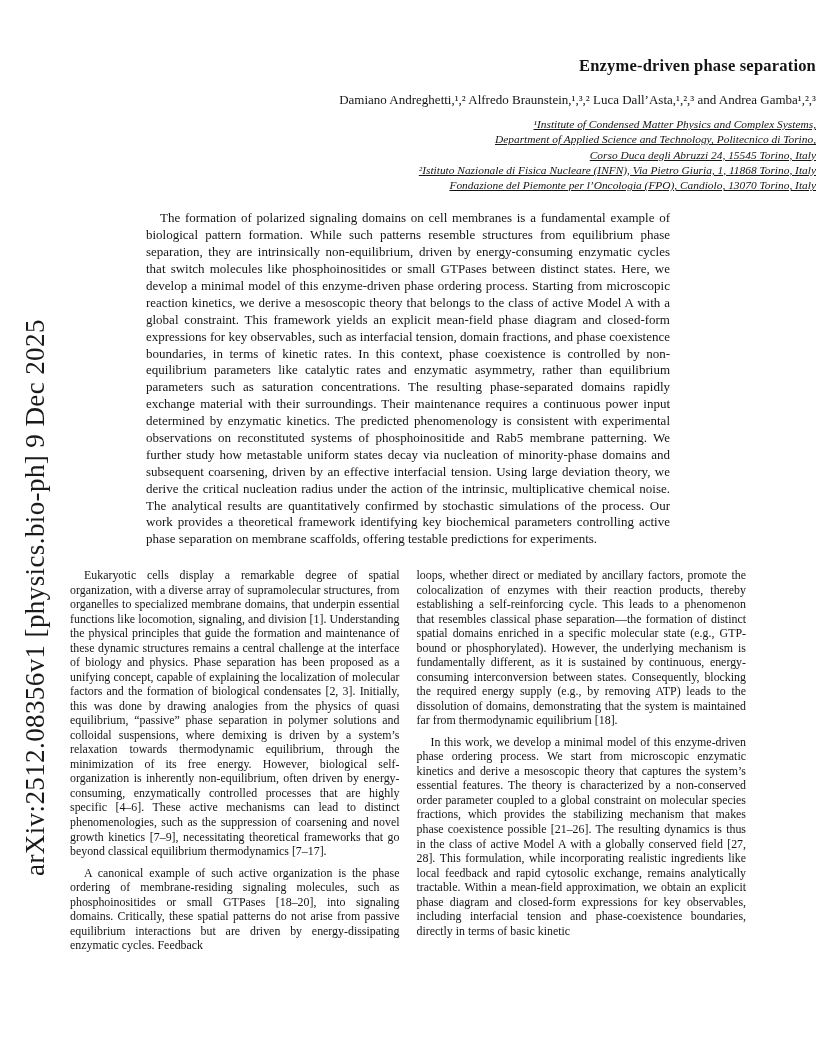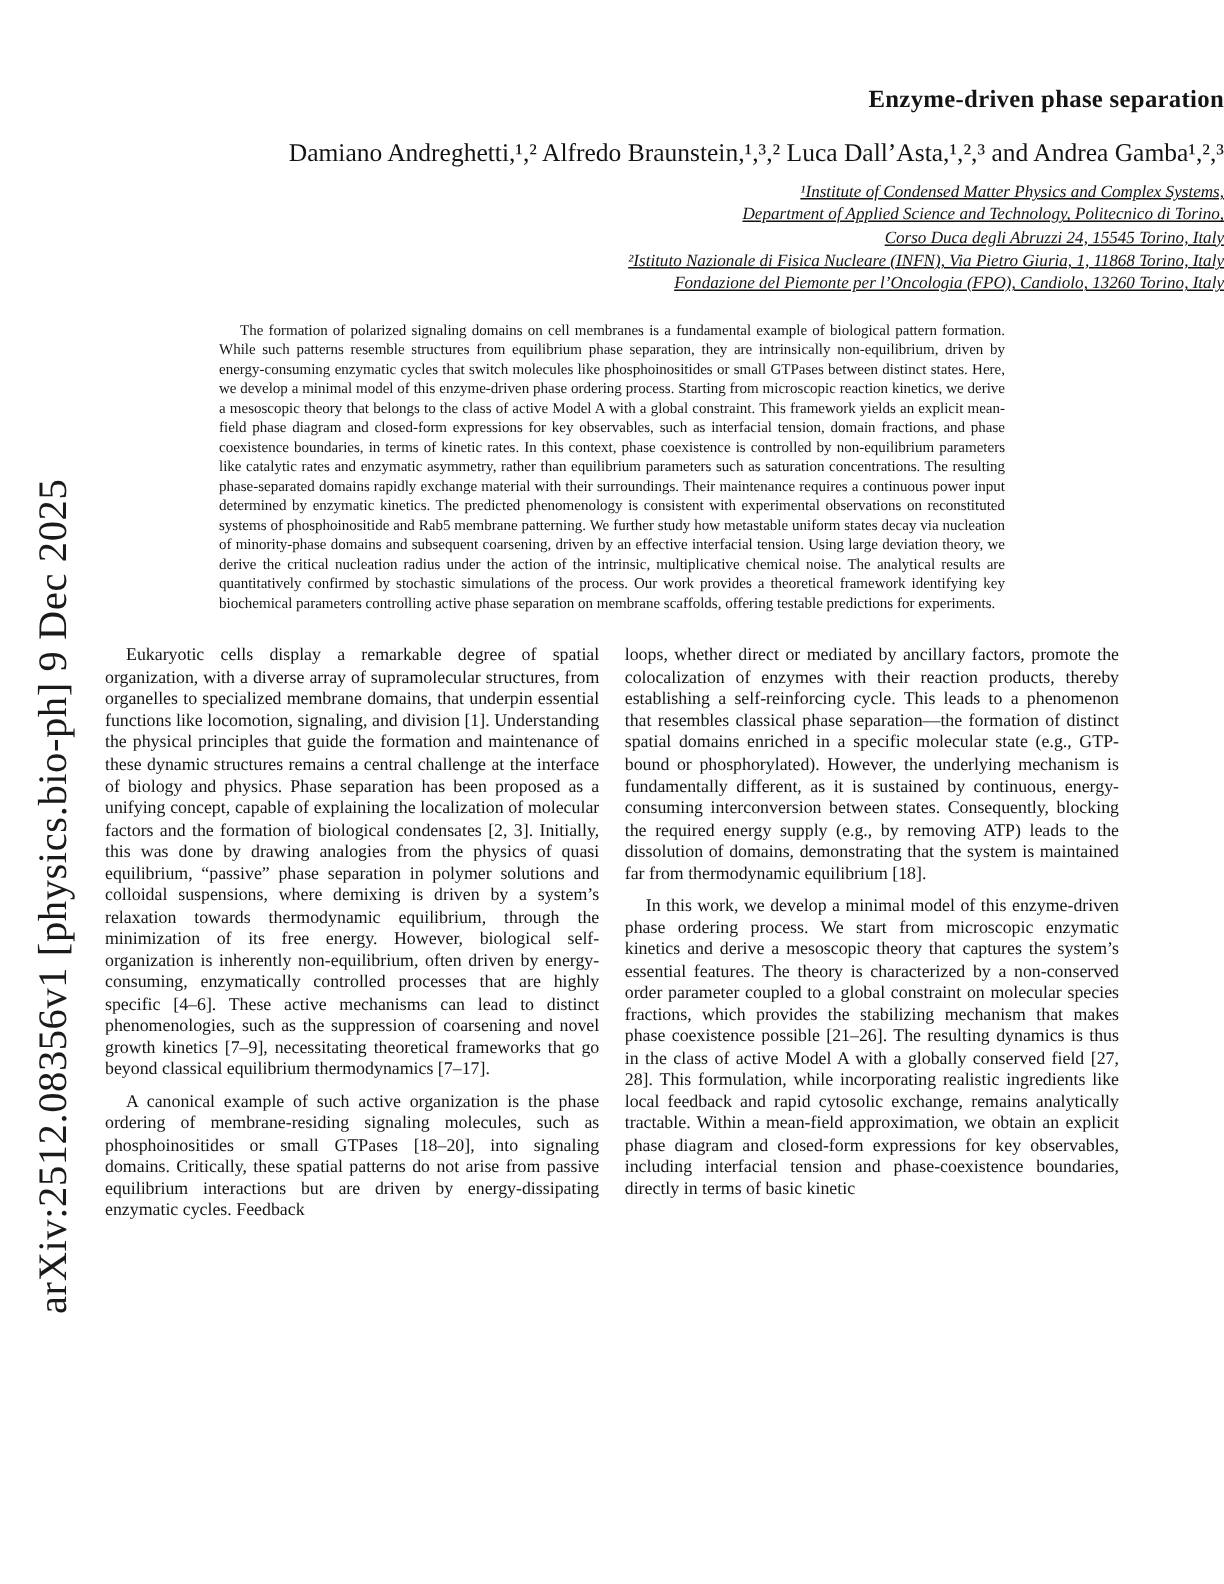--- a/index.html
+++ b/index.html
@@ -33,33 +33,33 @@
     text-align: right;
     padding-top: 56px;
   }
   .title {
     font-size: 16.5px;
     font-weight: bold;
     margin: 0 0 16px 0;
     letter-spacing: 0.2px;
   }
   .authors {
-    font-size: 17px;
+    font-size: 13px;
     margin: 0 0 9px 16px;
   }
   .affiliations {
     font-style: italic;
     font-size: 11.4px;
     line-height: 1.34;
     text-decoration: underline;
   }
   .abstract {
     margin: 17px 146px 0 146px;
     text-align: justify;
-    font-size: 10px;
+    font-size: 13px;
     line-height: 1.3;
   }
   .abstract p {
     margin: 0;
     text-indent: 14px;
   }
   .columns {
     display: flex;
     gap: 17px;
     margin: 20px 70px 0 70px;
@@ -88,21 +88,21 @@
   <header>
     <h1 class="title">Enzyme-driven phase separation</h1>
 
     <div class="authors">Damiano Andreghetti,¹,² Alfredo Braunstein,¹,³,² Luca Dall’Asta,¹,²,³ and Andrea Gamba¹,²,³</div>
 
     <div class="affiliations">
       <div>¹Institute of Condensed Matter Physics and Complex Systems,</div>
       <div>Department of Applied Science and Technology, Politecnico di Torino,</div>
       <div>Corso Duca degli Abruzzi 24, 15545 Torino, Italy</div>
       <div>²Istituto Nazionale di Fisica Nucleare (INFN), Via Pietro Giuria, 1, 11868 Torino, Italy</div>
-      <div>Fondazione del Piemonte per l’Oncologia (FPO), Candiolo, 13260 Torino, Italy</div>
+      <div>Fondazione del Piemonte per l’Oncologia (FPO), Candiolo, 13070 Torino, Italy</div>
     </div>
   </header>
 
   <div class="abstract">
     <p>The formation of polarized signaling domains on cell membranes is a fundamental example of biological pattern formation. While such patterns resemble structures from equilibrium phase separation, they are intrinsically non-equilibrium, driven by energy-consuming enzymatic cycles that switch molecules like phosphoinositides or small GTPases between distinct states. Here, we develop a minimal model of this enzyme-driven phase ordering process. Starting from microscopic reaction kinetics, we derive a mesoscopic theory that belongs to the class of active Model A with a global constraint. This framework yields an explicit mean-field phase diagram and closed-form expressions for key observables, such as interfacial tension, domain fractions, and phase coexistence boundaries, in terms of kinetic rates. In this context, phase coexistence is controlled by non-equilibrium parameters like catalytic rates and enzymatic asymmetry, rather than equilibrium parameters such as saturation concentrations. The resulting phase-separated domains rapidly exchange material with their surroundings. Their maintenance requires a continuous power input determined by enzymatic kinetics. The predicted phenomenology is consistent with experimental observations on reconstituted systems of phosphoinositide and Rab5 membrane patterning. We further study how metastable uniform states decay via nucleation of minority-phase domains and subsequent coarsening, driven by an effective interfacial tension. Using large deviation theory, we derive the critical nucleation radius under the action of the intrinsic, multiplicative chemical noise. The analytical results are quantitatively confirmed by stochastic simulations of the process. Our work provides a theoretical framework identifying key biochemical parameters controlling active phase separation on membrane scaffolds, offering testable predictions for experiments.</p>
   </div>
 
   <div class="columns">
     <div class="col">
       <p class="indent">Eukaryotic cells display a remarkable degree of spatial organization, with a diverse array of supramolecular structures, from organelles to specialized membrane domains, that underpin essential functions like locomotion, signaling, and division [1]. Understanding the physical principles that guide the formation and maintenance of these dynamic structures remains a central challenge at the interface of biology and physics. Phase separation has been proposed as a unifying concept, capable of explaining the localization of molecular factors and the formation of biological condensates [2, 3]. Initially, this was done by drawing analogies from the physics of quasi equilibrium, “passive” phase separation in polymer solutions and colloidal suspensions, where demixing is driven by a system’s relaxation towards thermodynamic equilibrium, through the minimization of its free energy. However, biological self-organization is inherently non-equilibrium, often driven by energy-consuming, enzymatically controlled processes that are highly specific [4–6]. These active mechanisms can lead to distinct phenomenologies, such as the suppression of coarsening and novel growth kinetics [7–9], necessitating theoretical frameworks that go beyond classical equilibrium thermodynamics [7–17].</p>

